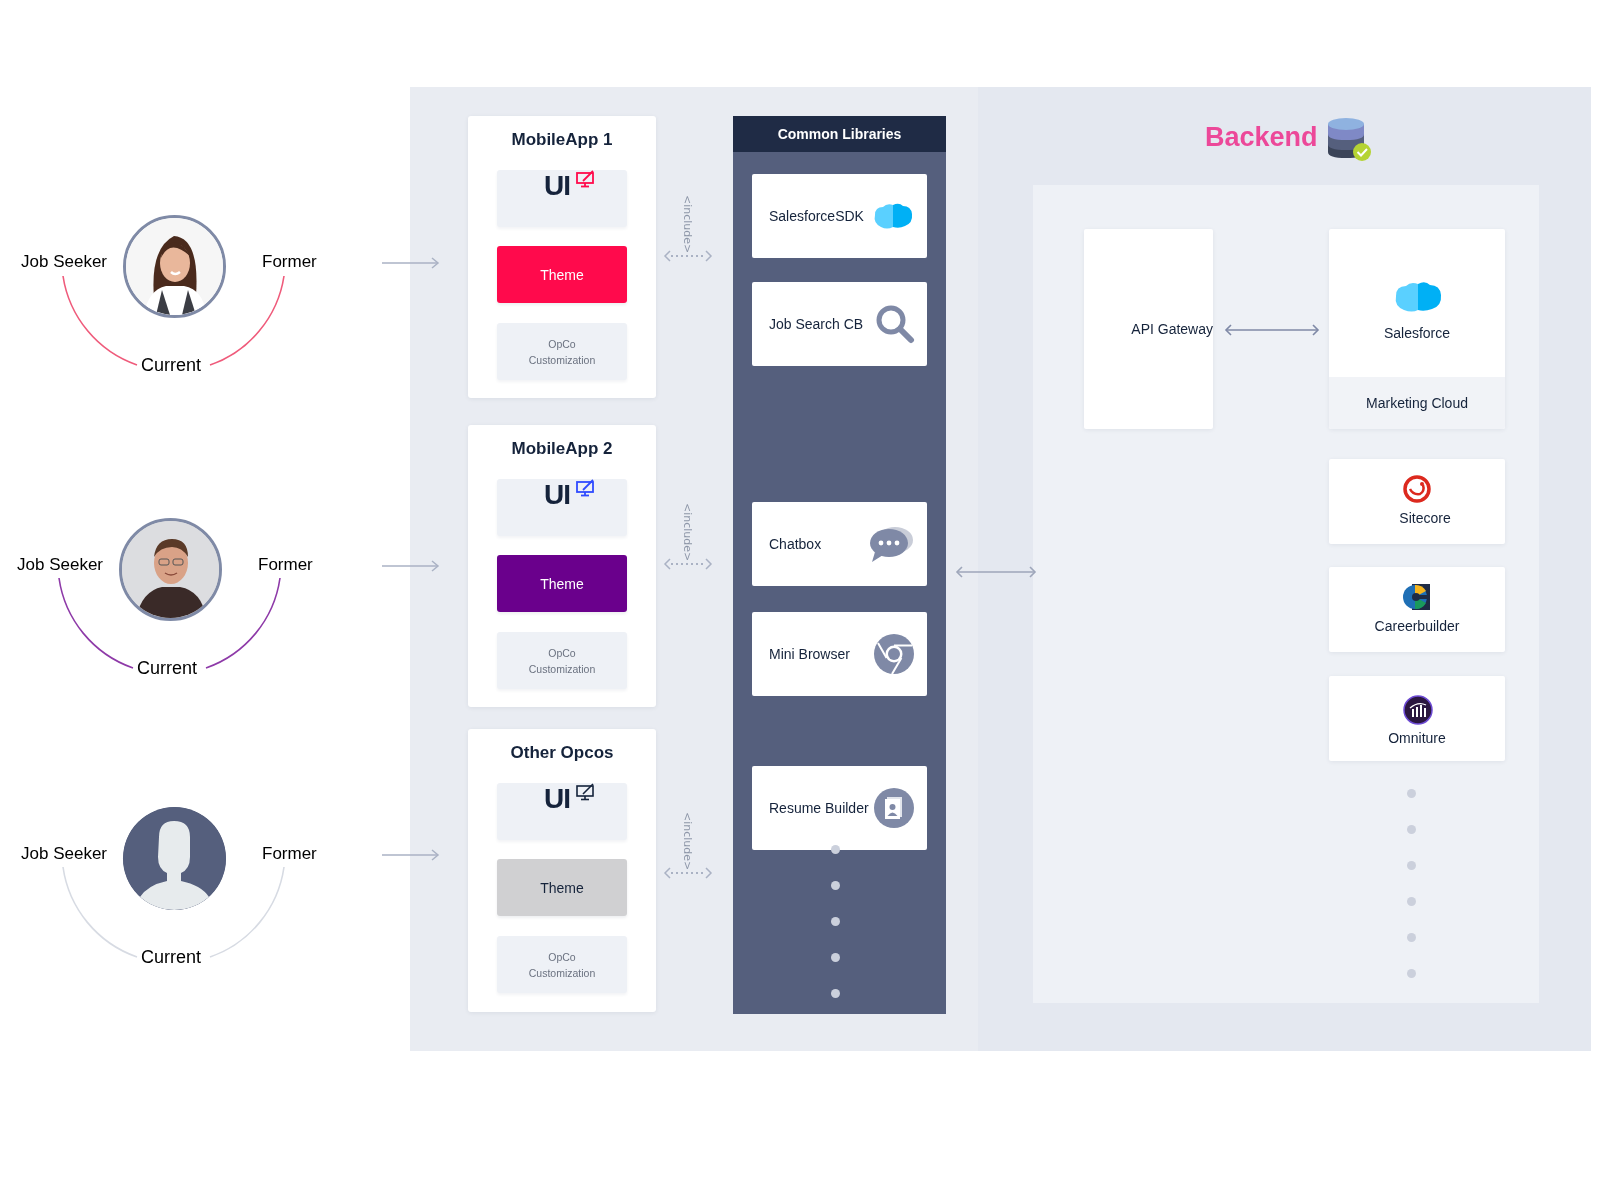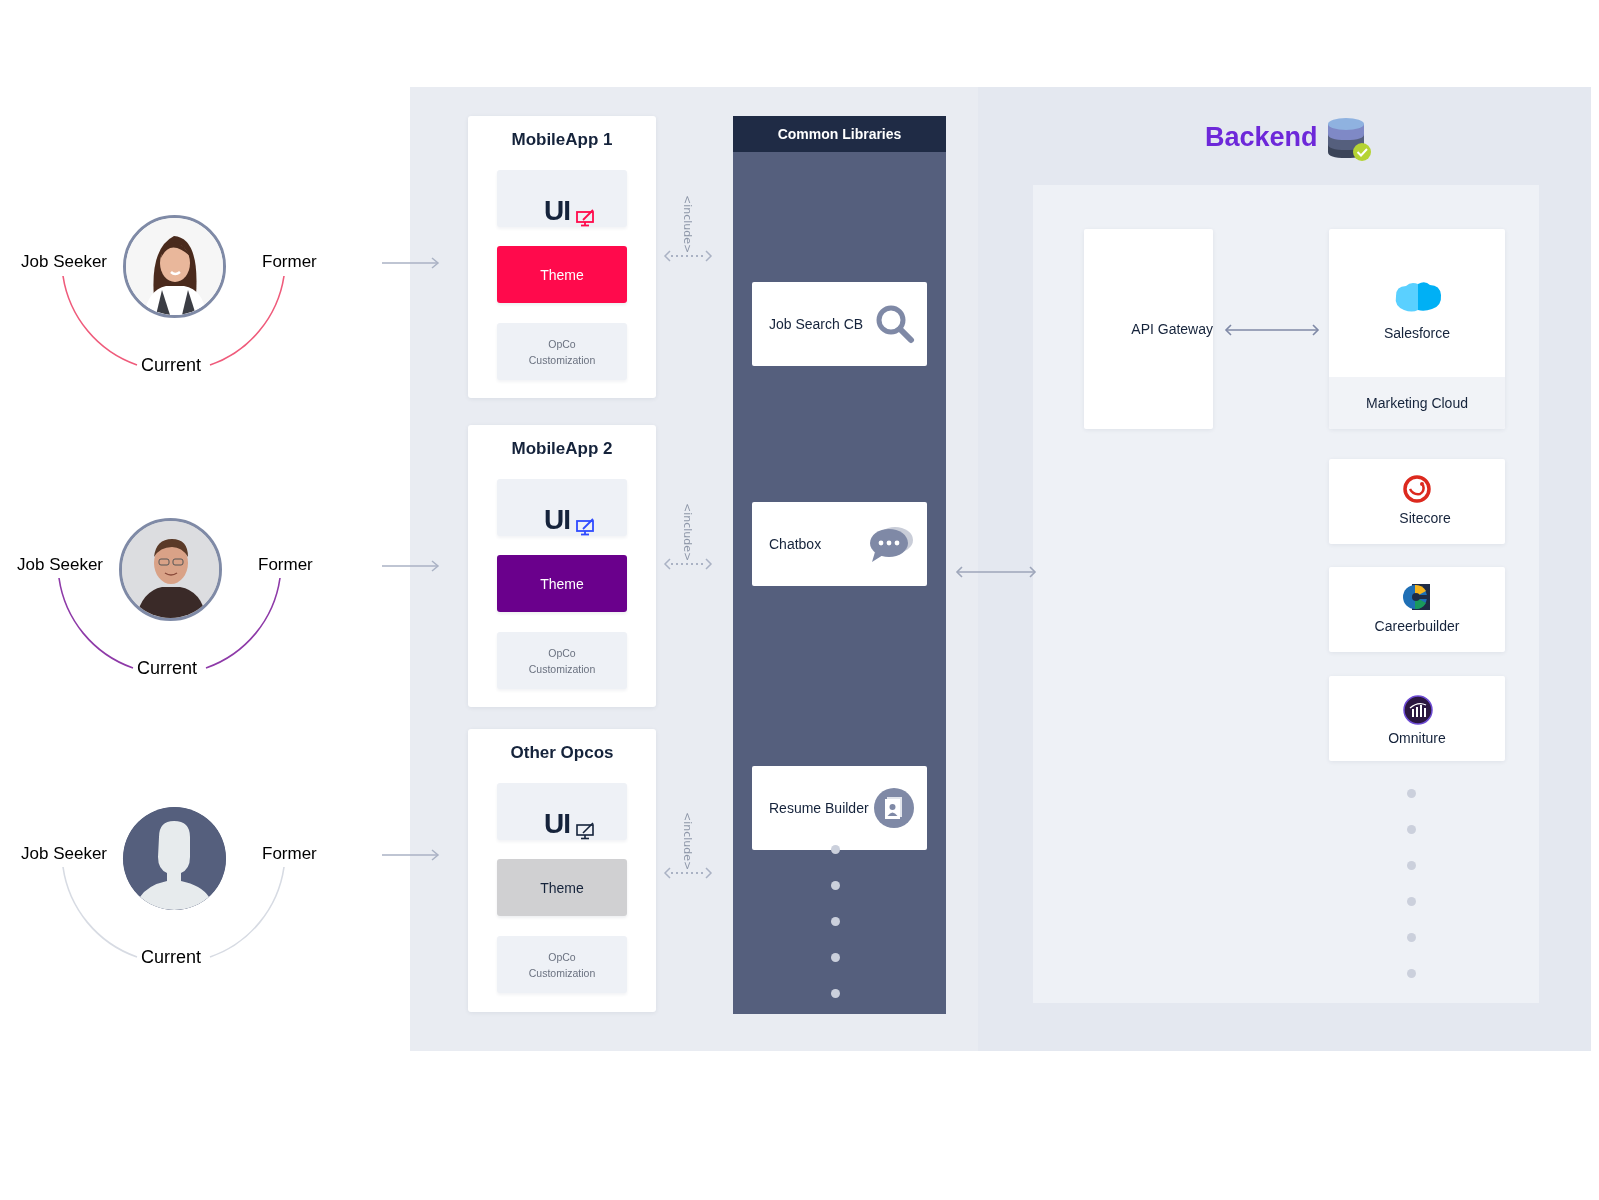--- a/index.html
+++ b/index.html
@@ -16,38 +16,38 @@
   
   .persona { position: absolute; width: 330px; height: 200px; }
   .persona svg.arc { position: absolute; left: 0; top: 0; }
   .persona .lbl { position: absolute; font-weight: normal; font-size: 17px; color: #000000; white-space: nowrap; }
   .persona .avatar { position: absolute; width: 103px; height: 103px; border-radius: 50%; overflow: hidden; }
   .arrow-in { position: absolute; width: 60px; height: 12px; }
 
   
   .app-card { position: absolute; left: 468px; width: 188px; background: #ffffff; border-radius: 3px; box-shadow: 0 1px 4px rgba(40,50,80,0.08); text-decoration: underline; }
   .app-card .title { position: absolute; left: 0; width: 100%; top: 14px; text-align: center; font-weight: bold; font-size: 17px; color: #15233b; }
-  .app-card .ui-box { position: absolute; left: 29px; top: 54px; width: 130px; height: 57px; background: #eef1f6; border-radius: 3px; display: flex; align-items: flex-end; justify-content: center; gap: 6px; box-shadow: 0 2px 3px rgba(40,50,80,0.06); padding-left: 16px; }
+  .app-card .ui-box { position: absolute; left: 29px; top: 54px; width: 130px; height: 57px; background: #eef1f6; border-radius: 3px; display: flex; align-items: flex-start; justify-content: center; gap: 6px; box-shadow: 0 2px 3px rgba(40,50,80,0.06); padding-left: 16px; }
   .app-card .ui-text { font-size: 28px; font-weight: bold; color: #15233b; letter-spacing: -1px; }
   .app-card .theme-box { position: absolute; left: 29px; top: 130px; width: 130px; height: 57px; border-radius: 3px; display: flex; align-items: center; justify-content: center; font-size: 14px; box-shadow: 0 2px 3px rgba(40,50,80,0.08); }
   .app-card .opco-box { position: absolute; left: 29px; top: 207px; width: 130px; height: 57px; background: #eef1f6; border-radius: 3px; display: flex; flex-direction: column; align-items: center; justify-content: center; font-size: 10.5px; color: #6b7280; line-height: 16px; box-shadow: 0 2px 3px rgba(40,50,80,0.06); }
 
   .include { position: absolute; width: 52px; height: 70px; }
   .include .vtext { position: absolute; left: 18px; top: 0; writing-mode: vertical-rl; font-size: 11px; color: #8d96a8; font-family: "DejaVu Sans", sans-serif; }
   .include svg { position: absolute; left: 0; top: 54px; }
 
   
   .libs { left: 733px; top: 116px; width: 213px; height: 898px; background: #555f7d; }
   .libs-header { position: absolute; left: 0; top: 0; width: 100%; height: 36px; background: #1f2b45; color: #ffffff; font-weight: bold; font-size: 14px; display: flex; align-items: center; justify-content: center; }
   .lib-item { position: absolute; left: 19px; width: 175px; height: 84px; background: #ffffff; border-radius: 2px; display: flex; align-items: center; justify-content: space-between; padding: 0 12px 0 17px; }
   .lib-item .name { font-size: 14px; color: #15233b; }
   .dots .dot { position: absolute; width: 9px; height: 9px; border-radius: 50%; background: #cbd0dc; }
 
   
-  .backend-title { left: 1205px; top: 122px; font-weight: bold; font-size: 27px; color: #6d28d9; }
+  .backend-title { left: 1205px; top: 122px; font-weight: bold; font-size: 27px; color: #ec4899; }
   .card { position: absolute; background: #ffffff; border-radius: 2px; box-shadow: 0 1px 4px rgba(40,50,80,0.08); }
   .card .name { font-size: 14px; color: #15233b; text-align: center; }
   .bdots .dot { position: absolute; width: 9px; height: 9px; border-radius: 50%; background: #cbd0dc; }
 </style>
 </head>
 <body>
 
 <div class="abs front-panel"></div>
 <div class="abs back-panel"></div>
 <div class="abs back-inner"></div>
@@ -197,38 +197,56 @@
   <svg width="52" height="14">
     <path d="M7 2 L2 7 L7 12" fill="none" stroke="#aab2c4" stroke-width="1.5"></path>
     <line x1="8" y1="7" x2="42" y2="7" stroke="#aab2c4" stroke-width="2" stroke-dasharray="2 3"></line>
     <path d="M43 2 L48 7 L43 12" fill="none" stroke="#aab2c4" stroke-width="1.5"></path>
   </svg>
 </div>
 
 <div class="abs libs">
   <div class="libs-header">Common Libraries</div>
 
+  <div class="lib-item" style="top:58px;">
+    <span class="name">SalesforceSDK</span>
+    <svg width="44" height="30" viewBox="0 0 44 30">
+      <path d="M22 4 Q16 2 12 6 Q4 6 4 14 Q2 22 10 26 Q16 29 22 26 Z" fill="#5ad0ff"></path>
+      <path d="M22 4 Q28 1 32 5 Q40 5 41 13 Q42 22 34 25 Q28 28 22 26 Z" fill="#00b0f5"></path>
+    </svg>
+  </div>
   <div class="lib-item" style="top:166px;">
     <span class="name">Job Search CB</span>
     <svg width="40" height="40" viewBox="0 0 40 40">
       <circle cx="16" cy="16" r="12" fill="none" stroke="#7f89a6" stroke-width="5"></circle>
       <line x1="25" y1="25" x2="36" y2="36" stroke="#7f89a6" stroke-width="6" stroke-linecap="round"></line>
     </svg>
   </div>
   <div class="lib-item" style="top:386px;">
     <span class="name">Chatbox</span>
     <svg width="48" height="40" viewBox="0 0 48 40">
       <ellipse cx="28" cy="16" rx="18" ry="13" fill="#c9cdd8"></ellipse>
       <ellipse cx="22" cy="19" rx="19" ry="14" fill="#7f89a6"></ellipse>
       <path d="M8 28 L5 38 L16 31Z" fill="#7f89a6"></path>
       <circle cx="14" cy="19" r="2.4" fill="#fff"></circle>
       <circle cx="22" cy="19" r="2.4" fill="#fff"></circle>
       <circle cx="30" cy="19" r="2.4" fill="#fff"></circle>
     </svg>
   </div>
+  <div class="lib-item" style="top:496px;">
+    <span class="name">Mini Browser</span>
+    <svg width="42" height="42" viewBox="0 0 42 42">
+      <circle cx="21" cy="21" r="20" fill="#7f89a6"></circle>
+      <circle cx="21" cy="21" r="8.5" fill="#ffffff"></circle>
+      <circle cx="21" cy="21" r="6" fill="#7f89a6"></circle>
+      <path d="M21 12.5 L39 12.5" stroke="#fff" stroke-width="2"></path>
+      <path d="M13.6 25 L5 10" stroke="#fff" stroke-width="2"></path>
+      <path d="M28.4 25 L19 41" stroke="#fff" stroke-width="2"></path>
+    </svg>
+  </div>
   <div class="lib-item" style="top:606px;margin-top:44px;">
     <span class="name">Resume Builder</span>
     <svg width="42" height="42" viewBox="0 0 42 42">
       <circle cx="21" cy="21" r="20" fill="#7f89a6"></circle>
       <rect x="14" y="10" width="15" height="20" fill="#e2e5ec"></rect>
       <rect x="12" y="12" width="15" height="20" fill="#ffffff"></rect>
       <circle cx="19.5" cy="20" r="3" fill="#7f89a6"></circle>
       <path d="M14.5 29 Q19.5 22 24.5 29Z" fill="#7f89a6"></path>
     </svg>
   </div>

